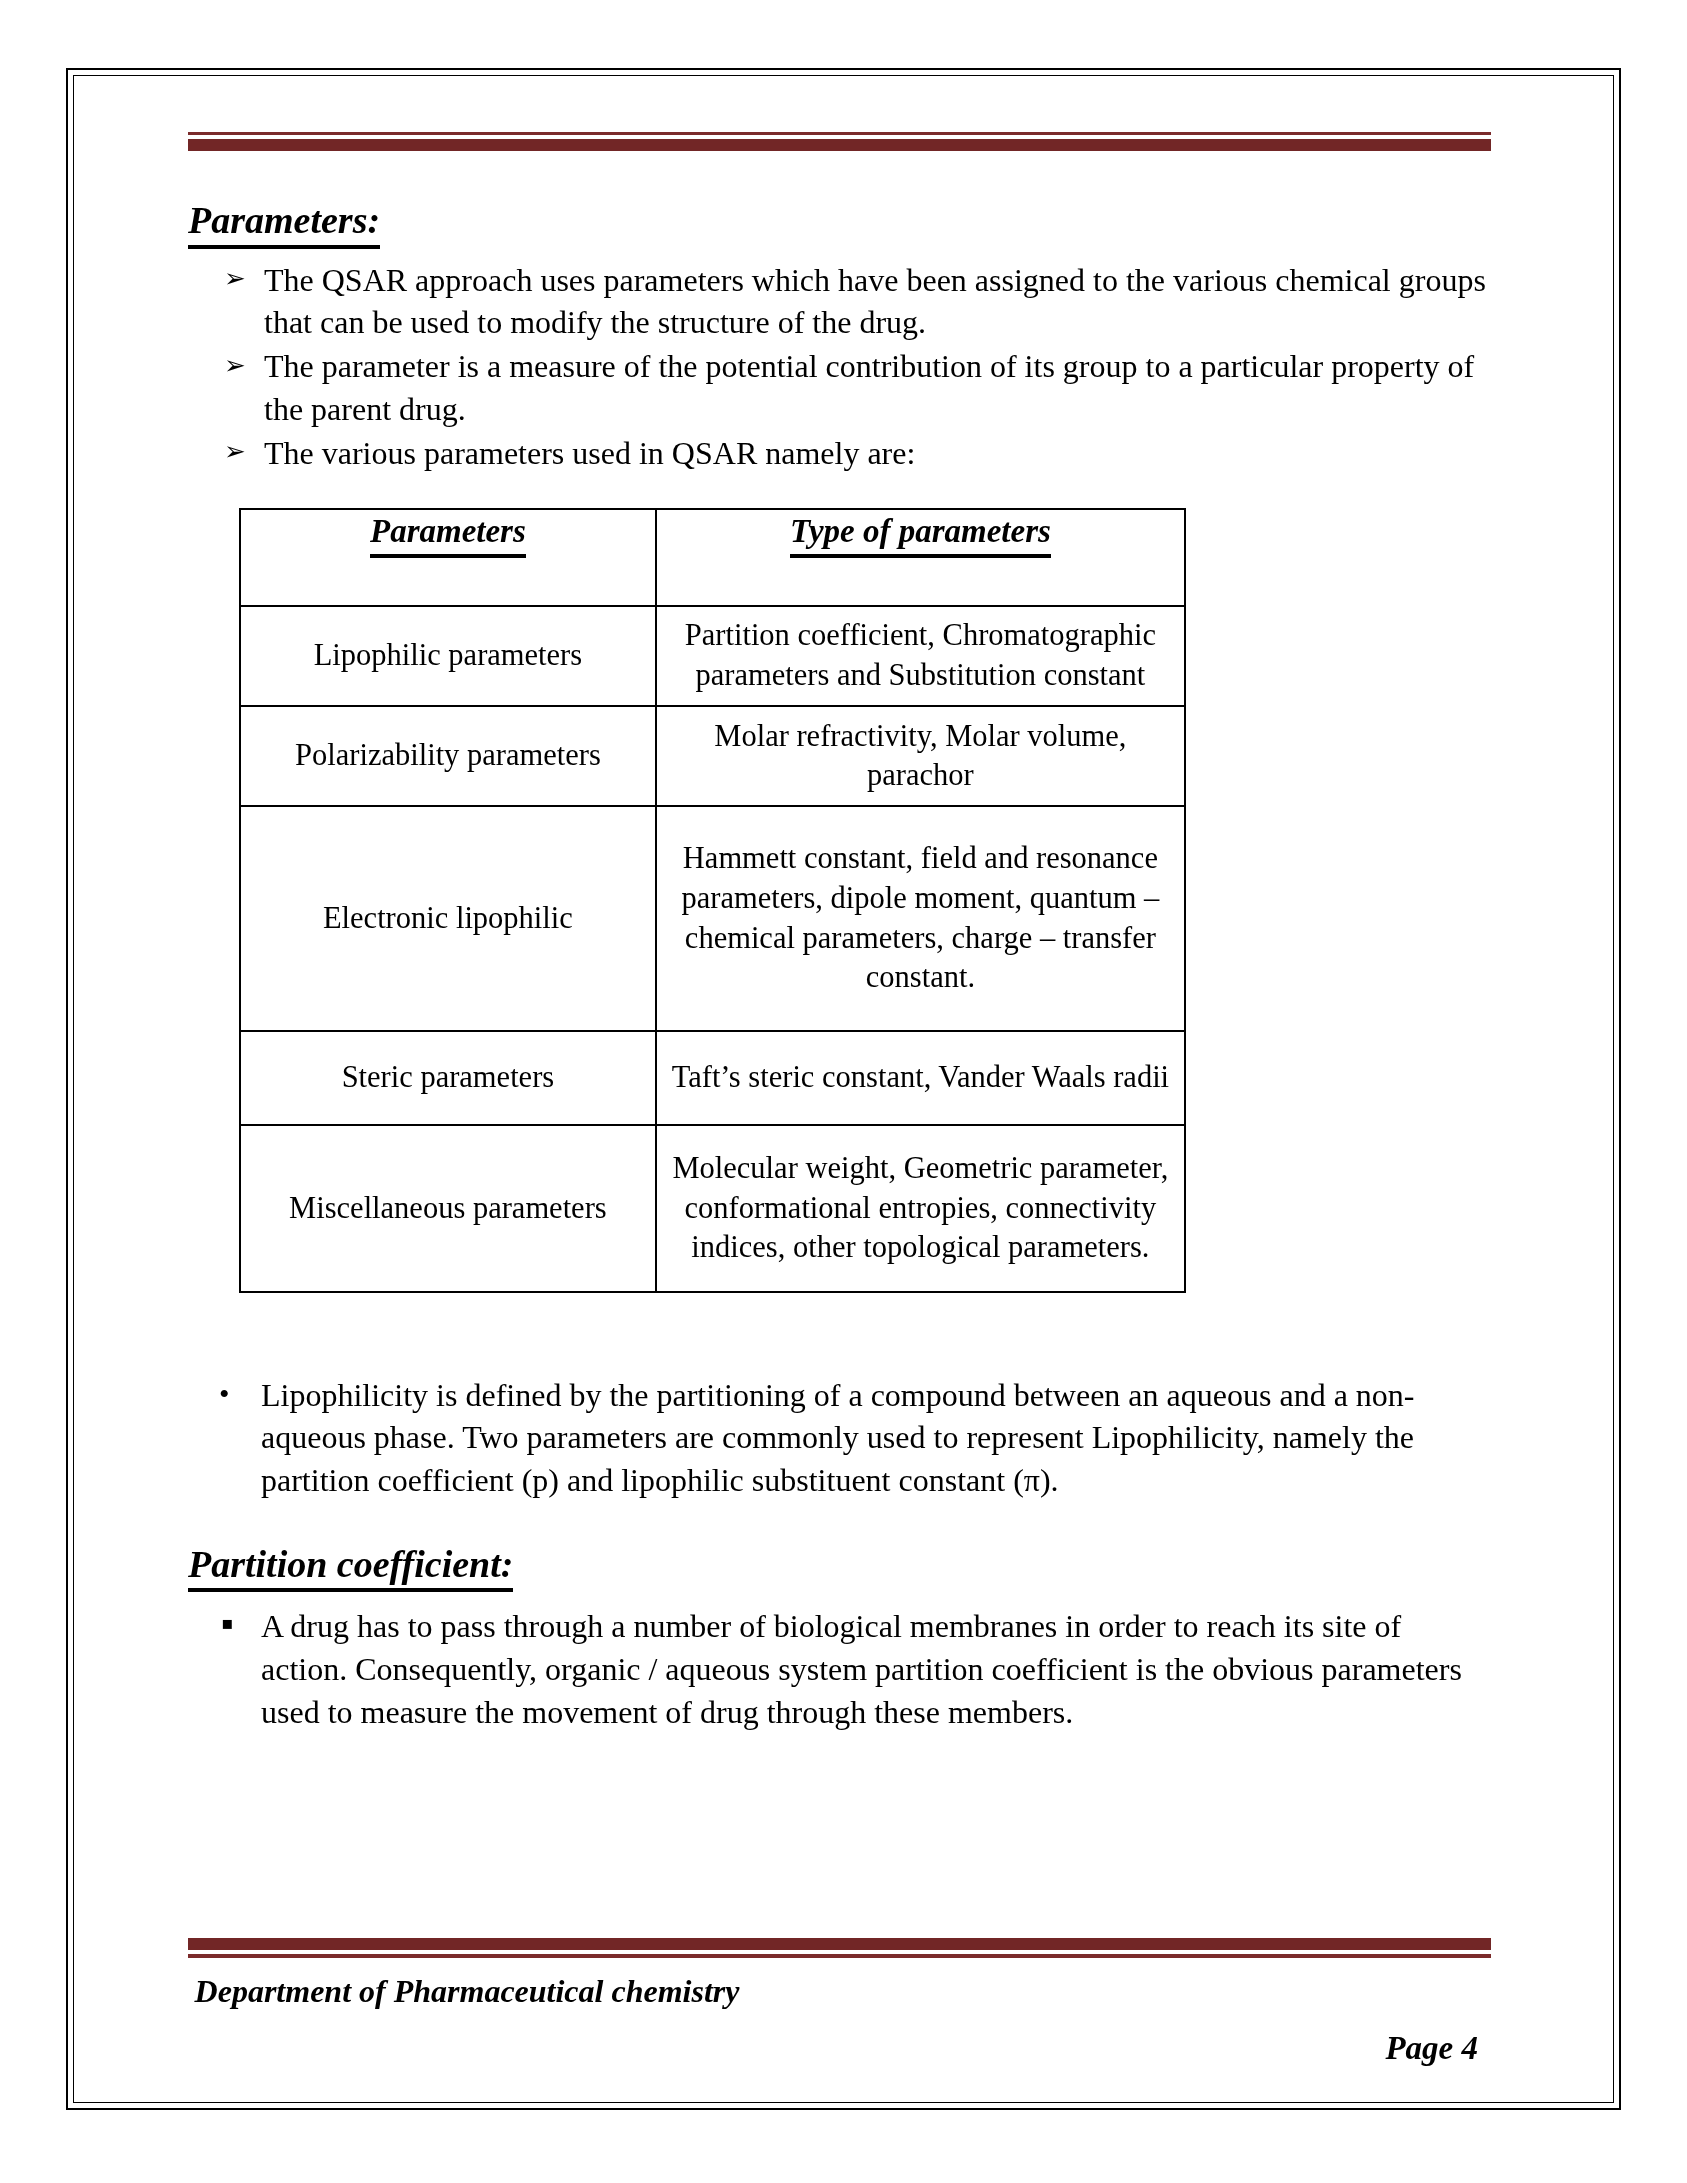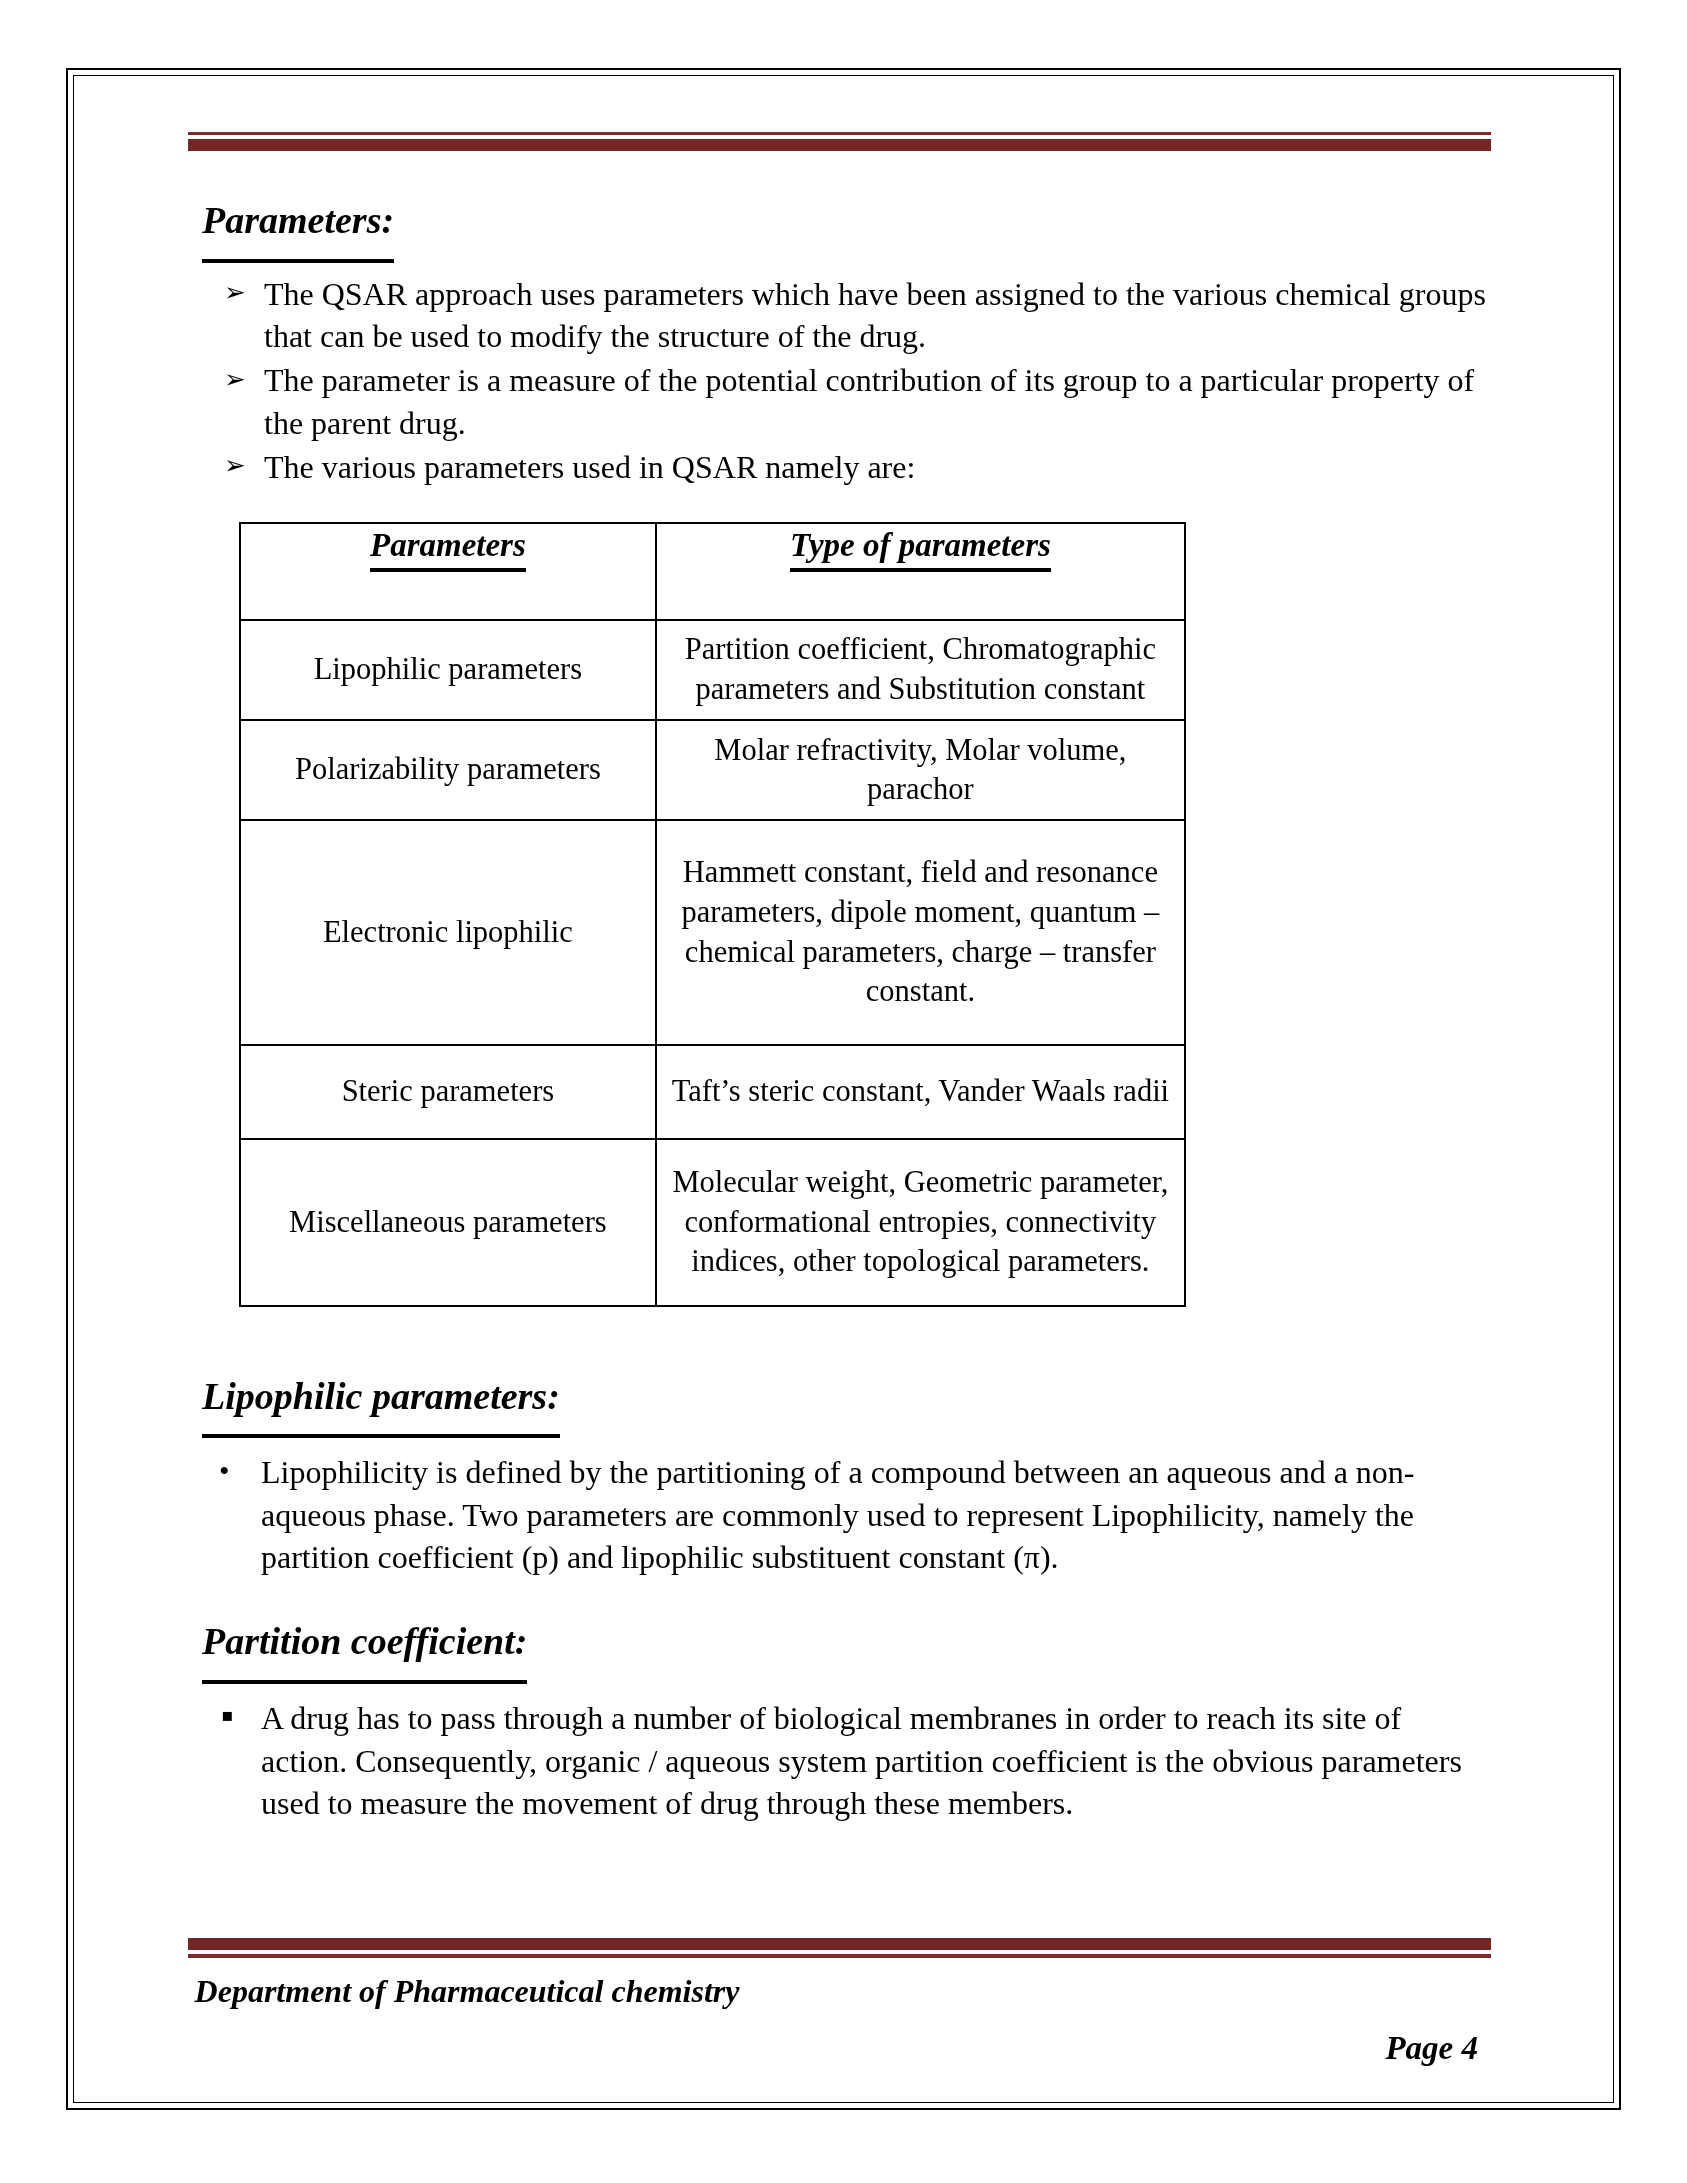--- a/index.html
+++ b/index.html
@@ -92,22 +92,21 @@
     font-weight: bold;
     font-style: italic;
     letter-spacing: 0px;
     margin: 0 0 10px 0;
     line-height: 1.15;
     display: block;
   }
   .section-heading span.u {
     display: inline-block;
     border-bottom: 4.1px solid #000000;
-    padding-bottom: 16px;
-    margin-left: 14px;
+    padding-bottom: 2px;
   }
 
   .heading-lipophilic {
     margin-top: 0;
   }
 
   
   ul.blist {
     list-style: none;
     margin: 0;
@@ -302,23 +301,20 @@
           <tr class="row-misc">
             <td>Miscellaneous parameters</td>
             <td>Molecular weight, Geometric parameter, conformational entropies, connectivity indices, other topological parameters.</td>
           </tr>
         </tbody>
       </table>
     </div>
 
     <div class="spacer-lg"></div>
 
-    <div class="section-heading heading-lipophilic">
-      <span class="u">Lipophilic parameters:</span>
-    </div>
 
     <div class="para-block">
       <ul class="blist dot">
         <li>
           <span class="marker">•</span>
           <span>Lipophilicity is defined by the partitioning of a compound between an aqueous and a non-aqueous phase. Two parameters are commonly used to represent Lipophilicity, namely the partition coefficient (p) and lipophilic substituent constant (π).</span>
         </li>
       </ul>
     </div>
 

